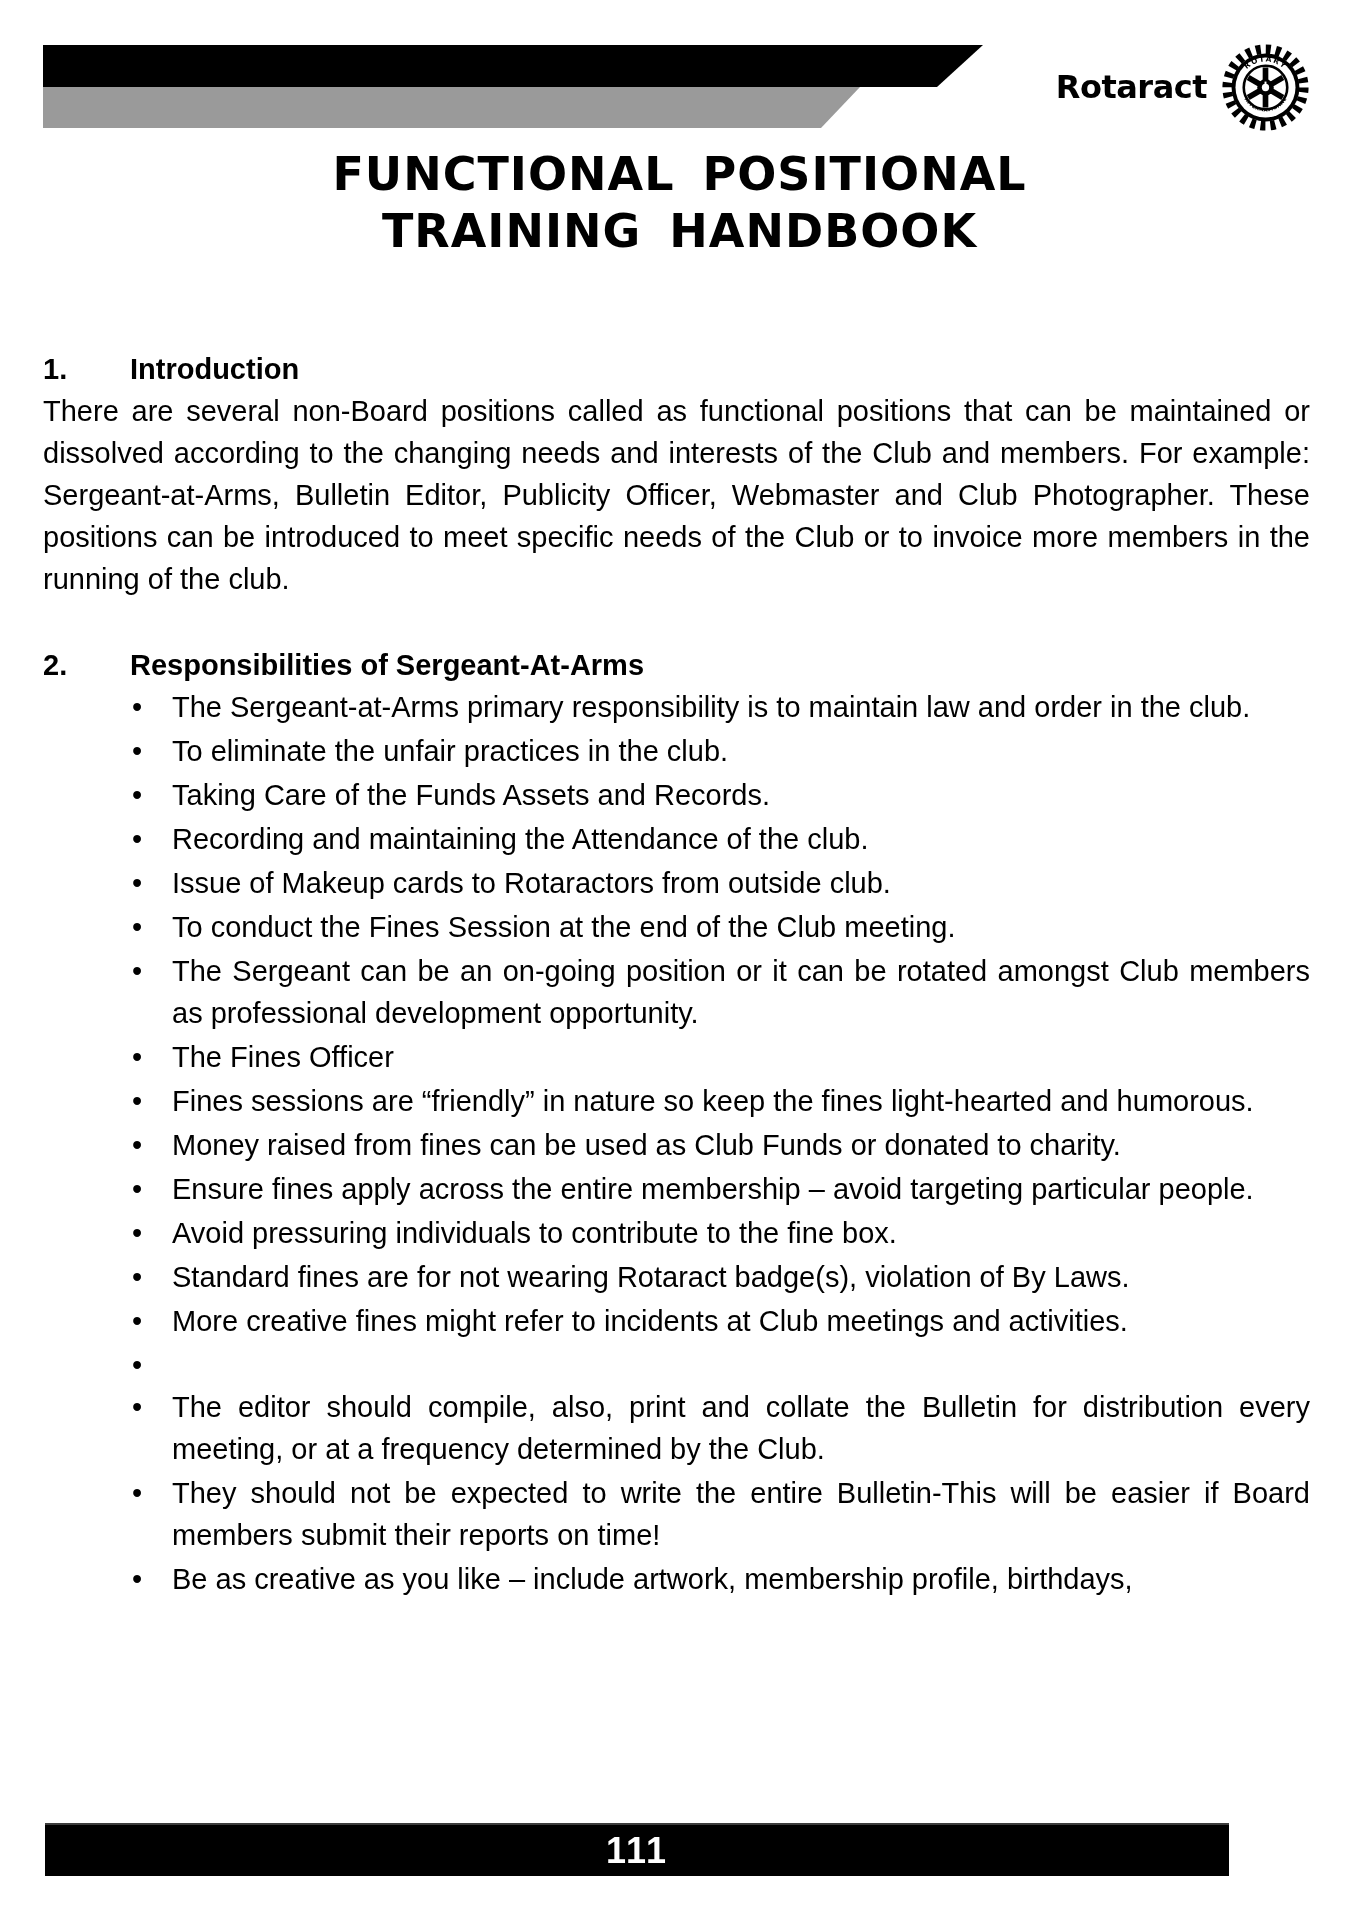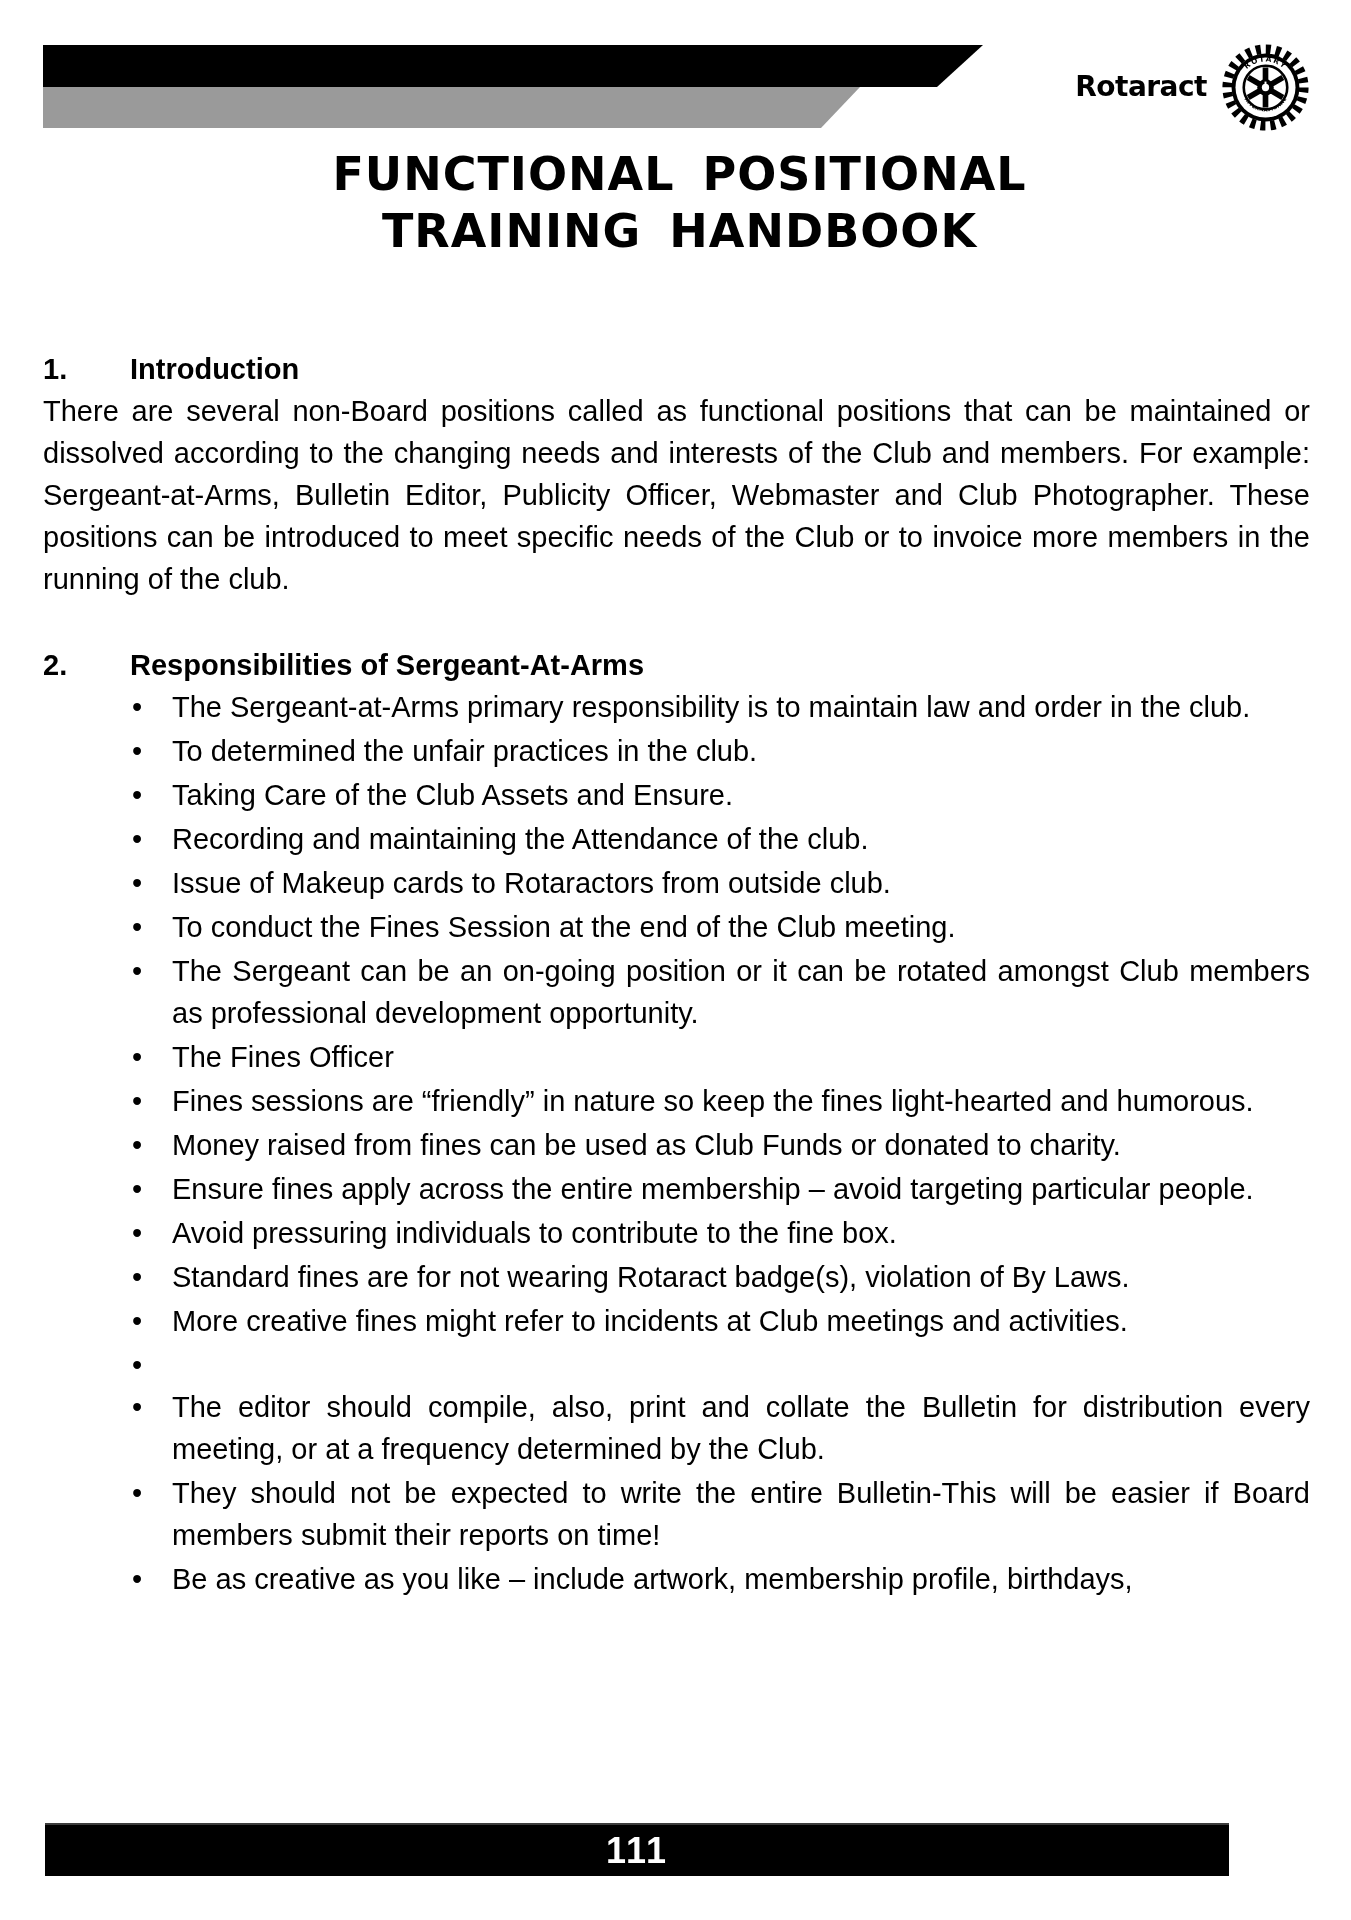--- a/index.html
+++ b/index.html
@@ -19,21 +19,21 @@
     background:var(--banner-gray,#999);
     clip-path:polygon(0 0, 100% 0, calc(100% - 39px) 100%, 0 100%);
   }
   
   .logo {
     position:absolute; top:42px; right:42px; height:90px;
     display:flex; align-items:center; gap:15px;
   }
   .wordmark {
     font-family:"DejaVu Sans", sans-serif; font-weight:bold;
-    font-size:28px; letter-spacing:-0.5px; line-height:1;
+    font-size:32px; letter-spacing:-0.5px; line-height:1;
   }
   .wheel { width:87px; height:87px; display:block; }
   .wheel text {
     font-family:"DejaVu Sans", sans-serif; font-weight:bold; fill:#000;
   }
   
   .title {
     position:absolute; left:0; right:0; top:146px; margin:0;
     text-align:center;
     font-family:"DejaVu Sans", sans-serif; font-weight:bold;
@@ -115,22 +115,22 @@
 
   <main class="content">
       <section class="sec">
         <div class="sec-head"><span class="sec-num">1.</span><span>Introduction</span></div>
         <p class="para">There are several non-Board positions called as functional positions that can be maintained or dissolved according to the changing needs and interests of the Club and members. For example: Sergeant-at-Arms, Bulletin Editor, Publicity Officer, Webmaster and Club Photographer. These positions can be introduced to meet specific needs of the Club or to invoice more members in the running of the club.</p>
       </section>
       <section class="sec">
         <div class="sec-head"><span class="sec-num">2.</span><span>Responsibilities of Sergeant-At-Arms</span></div>
         <ul class="bullets">
           <li><span class="marker">•</span><span>The Sergeant-at-Arms primary responsibility is to maintain law and order in the club.</span></li>
-          <li><span class="marker">•</span><span>To determined the unfair practices in the club.</span></li>
-          <li><span class="marker">•</span><span>Taking Care of the Club Assets and Ensure.</span></li>
+          <li><span class="marker">•</span><span>To eliminate the unfair practices in the club.</span></li>
+          <li><span class="marker">•</span><span>Taking Care of the Funds Assets and Records.</span></li>
           <li><span class="marker">•</span><span>Recording and maintaining the Attendance of the club.</span></li>
           <li><span class="marker">•</span><span>Issue of Makeup cards to Rotaractors from outside club.</span></li>
           <li><span class="marker">•</span><span>To conduct the Fines Session at the end of the Club meeting.</span></li>
           <li><span class="marker">•</span><span>The Sergeant can be an on-going position or it can be rotated amongst Club members as professional development opportunity.</span></li>
           <li><span class="marker">•</span><span>The Fines Officer</span></li>
           <li><span class="marker">•</span><span>Fines sessions are “friendly” in nature so keep the fines light-hearted and humorous.</span></li>
           <li><span class="marker">•</span><span>Money raised from fines can be used as Club Funds or donated to charity.</span></li>
           <li><span class="marker">•</span><span>Ensure fines apply across the entire membership – avoid targeting particular people.</span></li>
           <li><span class="marker">•</span><span>Avoid pressuring individuals to contribute to the fine box.</span></li>
           <li><span class="marker">•</span><span>Standard fines are for not wearing Rotaract badge(s), violation of By Laws.</span></li>

